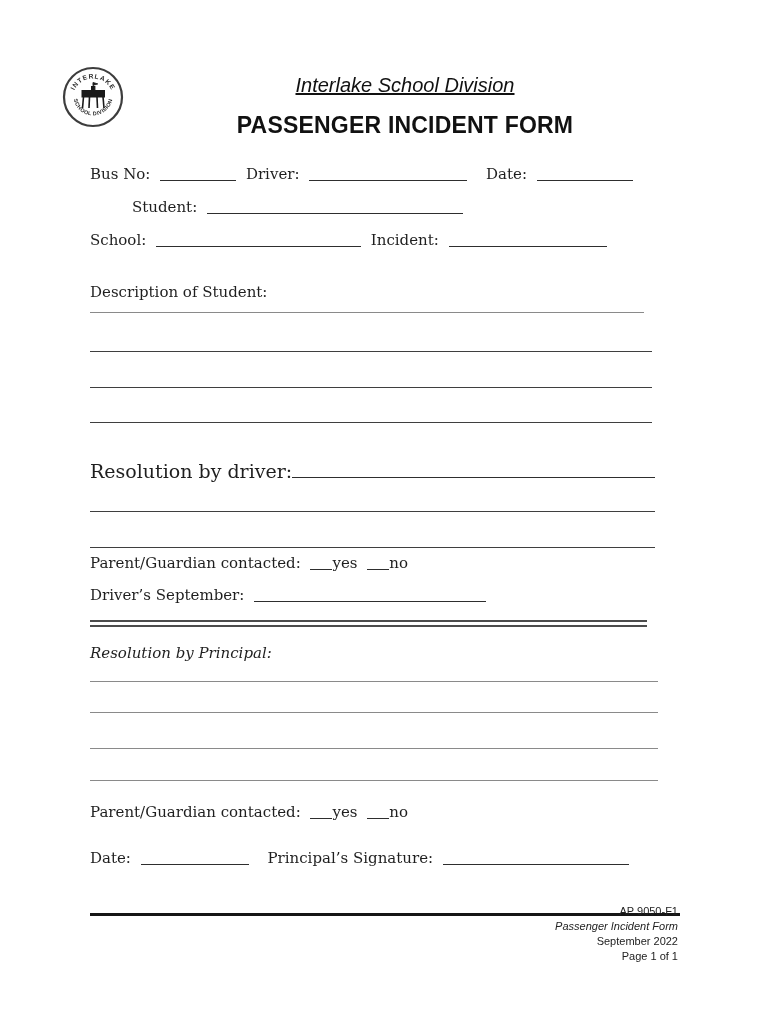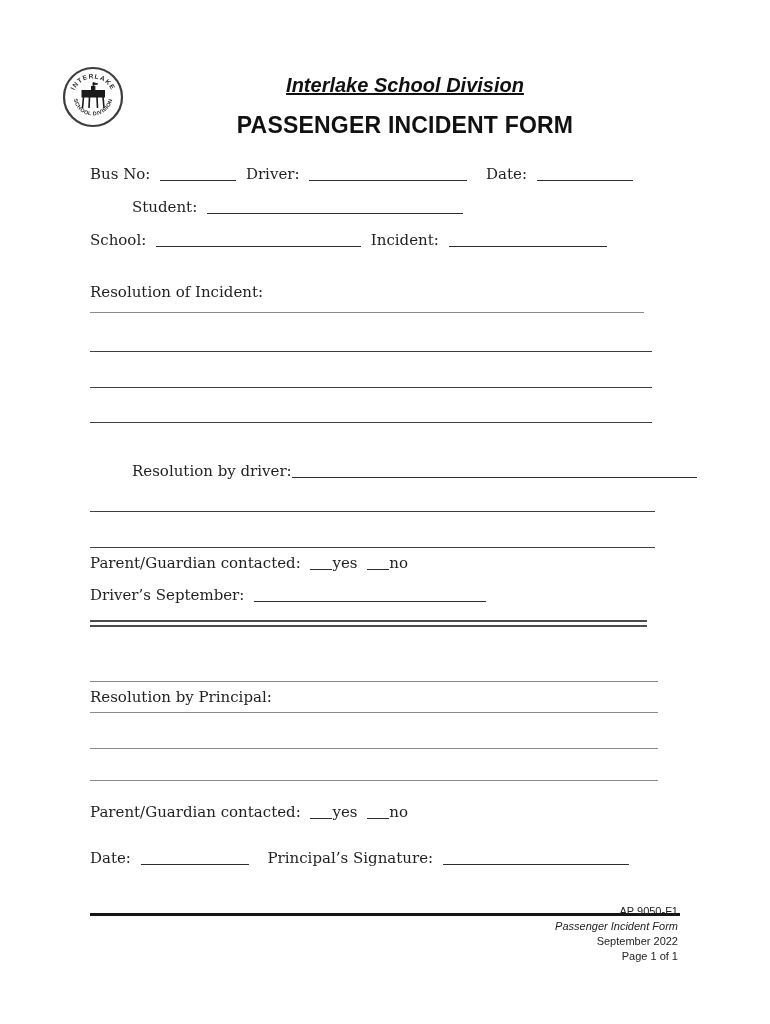--- a/index.html
+++ b/index.html
@@ -11,21 +11,21 @@
     font-family:"DejaVu Serif", serif;
     color:#1f1f1f;
     overflow:hidden;
   }
   
   .header-row { position:absolute; left:62px; top:66px; width:624px; display:flex; }
   .logo-wrap { width:62px; height:62px; flex:0 0 62px; }
   .title-col { flex:1; text-align:center; padding-top:8px; }
   .school-title {
     font-family:"Liberation Sans", sans-serif;
-    font-weight:bold; font-style:italic;
+    font-weight:normal; font-style:italic;
     font-size:20px; line-height:22px;
     text-decoration:underline;
     color:#111;
   }
   .form-title {
     font-family:"Liberation Sans", sans-serif;
     font-weight:bold;
     font-size:23px; line-height:25px;
     letter-spacing:0.2px;
     color:#111;
@@ -34,21 +34,21 @@
   
   .t { position:absolute; left:90px; font-size:15px; line-height:18px; white-space:nowrap; }
   .blank {
     display:inline-block;
     border-bottom:1px solid #2e2e2e;
     height:12px;
     margin-bottom:-2px;
   }
   .rule { position:absolute; left:90px; border-bottom:1px solid #3f3f3f; height:0; }
   .rule.gray { border-bottom-color:#8a8a8a; }
-  .res-driver-row { position:absolute; left:90px; top:462px; width:565px; display:flex; font-size:15px; line-height:18px;margin-left:42px; }
+  .res-driver-row { position:absolute; left:90px; top:462px; width:565px; display:flex; font-size:19px; line-height:18px; }
   .res-driver-row .fill { flex:1; border-bottom:1px solid #2e2e2e; margin-bottom:2px; }
   .gap-l { margin-left:5px; }
   .gap-xl { margin-left:14px; }
   .divider {
     position:absolute; left:90px; top:620px; width:557px; height:7px;
     border-top:2px solid #4c4c4c; border-bottom:2px solid #4c4c4c;
   }
   
   .footer-line { position:absolute; left:90px; top:913px; width:590px; height:3px; background:#151515; }
   .footer-text {
@@ -112,21 +112,21 @@
     <span class="blank gap-l" style="width:256px;"></span>
   </div>
 
   <div class="t" style="top:231px;">
     <span>School:</span>
     <span class="blank gap-l" style="width:205px;"></span>
     <span class="gap-l">Incident:</span>
     <span class="blank gap-l" style="width:158px;"></span>
   </div>
 
-  <div class="t" style="top:283px;">Resolution of Incident:</div>
+  <div class="t" style="top:283px;">Description of Student:</div>
   <div class="rule gray" style="top:312px; width:554px;"></div>
   <div class="rule" style="top:351px; width:562px;"></div>
   <div class="rule" style="top:387px; width:562px;"></div>
   <div class="rule" style="top:422px; width:562px;"></div>
 
   <div class="res-driver-row">
     <span>Resolution by driver:</span>
     <span class="fill"></span>
   </div>
   <div class="rule" style="top:511px; width:565px;"></div>
@@ -138,21 +138,21 @@
     <span class="blank gap-l" style="width:22px;"></span><span>no</span>
   </div>
 
   <div class="t" style="top:586px;">
     <span>Driver’s September:</span>
     <span class="blank gap-l" style="width:232px;"></span>
   </div>
 
   <div class="divider"></div>
 
-  <div class="t" style="top:688px;">Resolution by Principal:</div>
+  <div class="t" style="top:644px;font-style:italic;">Resolution by Principal:</div>
   <div class="rule gray" style="top:681px; width:568px;"></div>
   <div class="rule gray" style="top:712px; width:568px;"></div>
   <div class="rule gray" style="top:748px; width:568px;"></div>
   <div class="rule gray" style="top:780px; width:568px;"></div>
 
   <div class="t" style="top:803px;">
     <span>Parent/Guardian contacted:</span>
     <span class="blank gap-l" style="width:22px;"></span><span>yes</span>
     <span class="blank gap-l" style="width:22px;"></span><span>no</span>
   </div>

